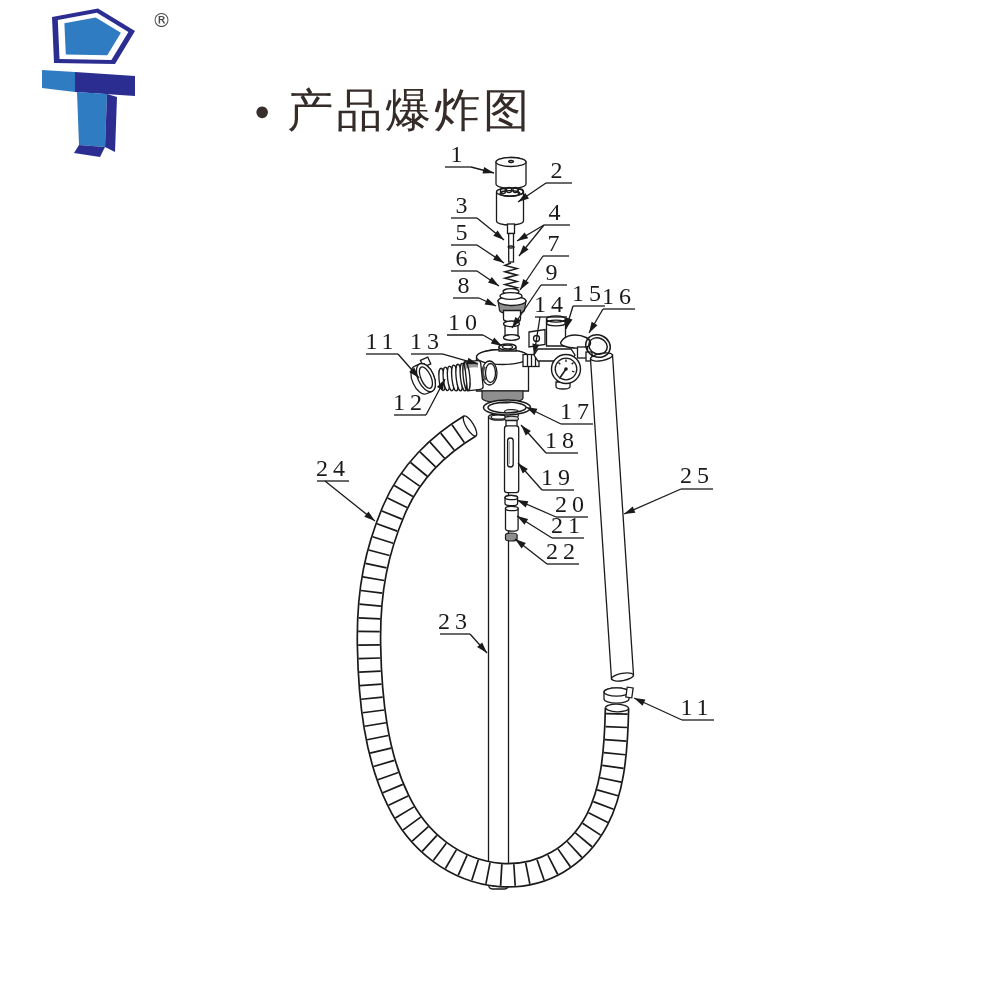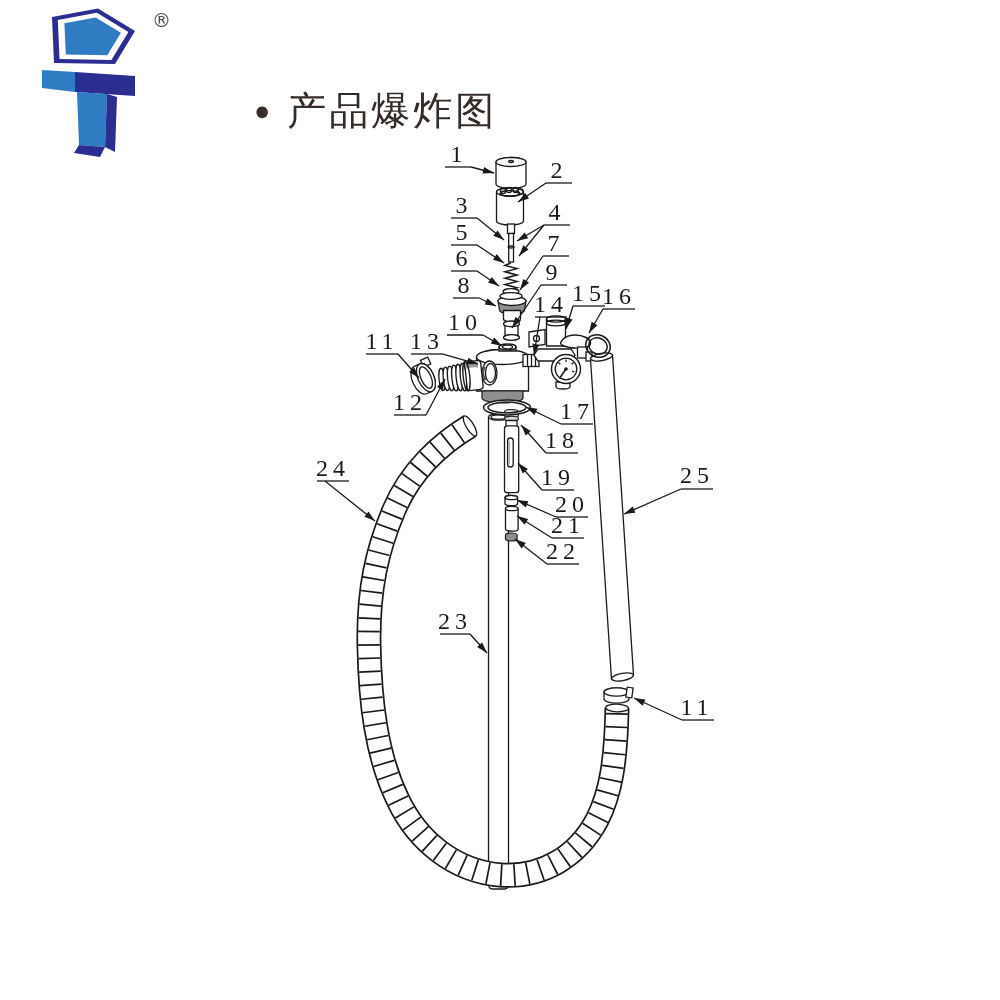--- a/index.html
+++ b/index.html
@@ -1,21 +1,21 @@
 <!DOCTYPE html>
 <html><head>
 <meta charset="utf-8">
 <style>
   html,body{margin:0;padding:0;background:#fff;}
   .page{position:relative;width:1000px;height:1000px;background:#ffffff;overflow:hidden;
         font-family:"Liberation Sans",sans-serif;}
   .logo-wrap{position:absolute;left:28px;top:0px;width:170px;height:175px;}
   .header-row{position:absolute;left:254px;top:88px;height:46px;display:flex;align-items:center;}
   .bullet{font-size:27px;color:#382e2b;margin-right:17px;line-height:1;}
-  .page-title{font-size:39px;font-weight:500;color:#352c29;letter-spacing:3px;
+  .page-title{font-size:46px;font-weight:500;color:#352c29;letter-spacing:3px;
               font-family:"Liberation Sans",sans-serif;}
   .reg-mark{font-size:19px;fill:#4a4a4a;font-family:"DejaVu Sans",sans-serif;}
   svg.diagram{position:absolute;left:0;top:0;}
   
   .ln{fill:none;stroke:#1a1a1a;stroke-width:1.3;}
   .wf{fill:#ffffff;stroke:#1a1a1a;stroke-width:1.3;}
   .gf{fill:#8f8f8f;stroke:#1a1a1a;stroke-width:1.2;}
   .lgf{fill:#d8d8d8;stroke:#1a1a1a;stroke-width:1.1;}
   .hose-outline{fill:none;stroke:#1a1a1a;stroke-width:25;}
   .hose-body{fill:none;stroke:#ffffff;stroke-width:21.6;}

